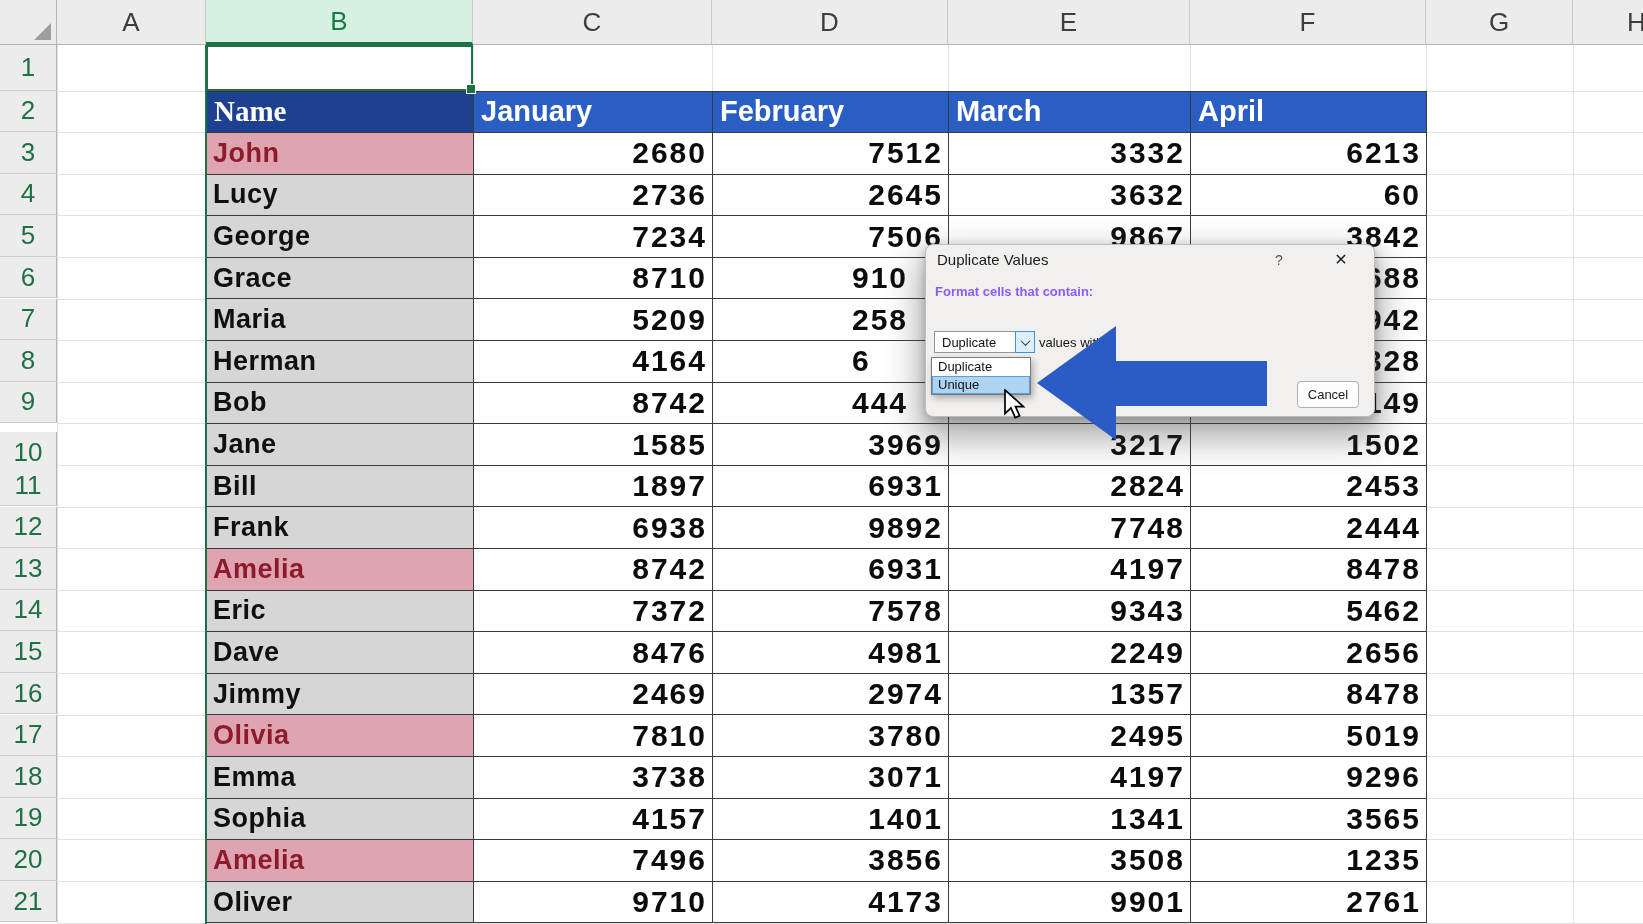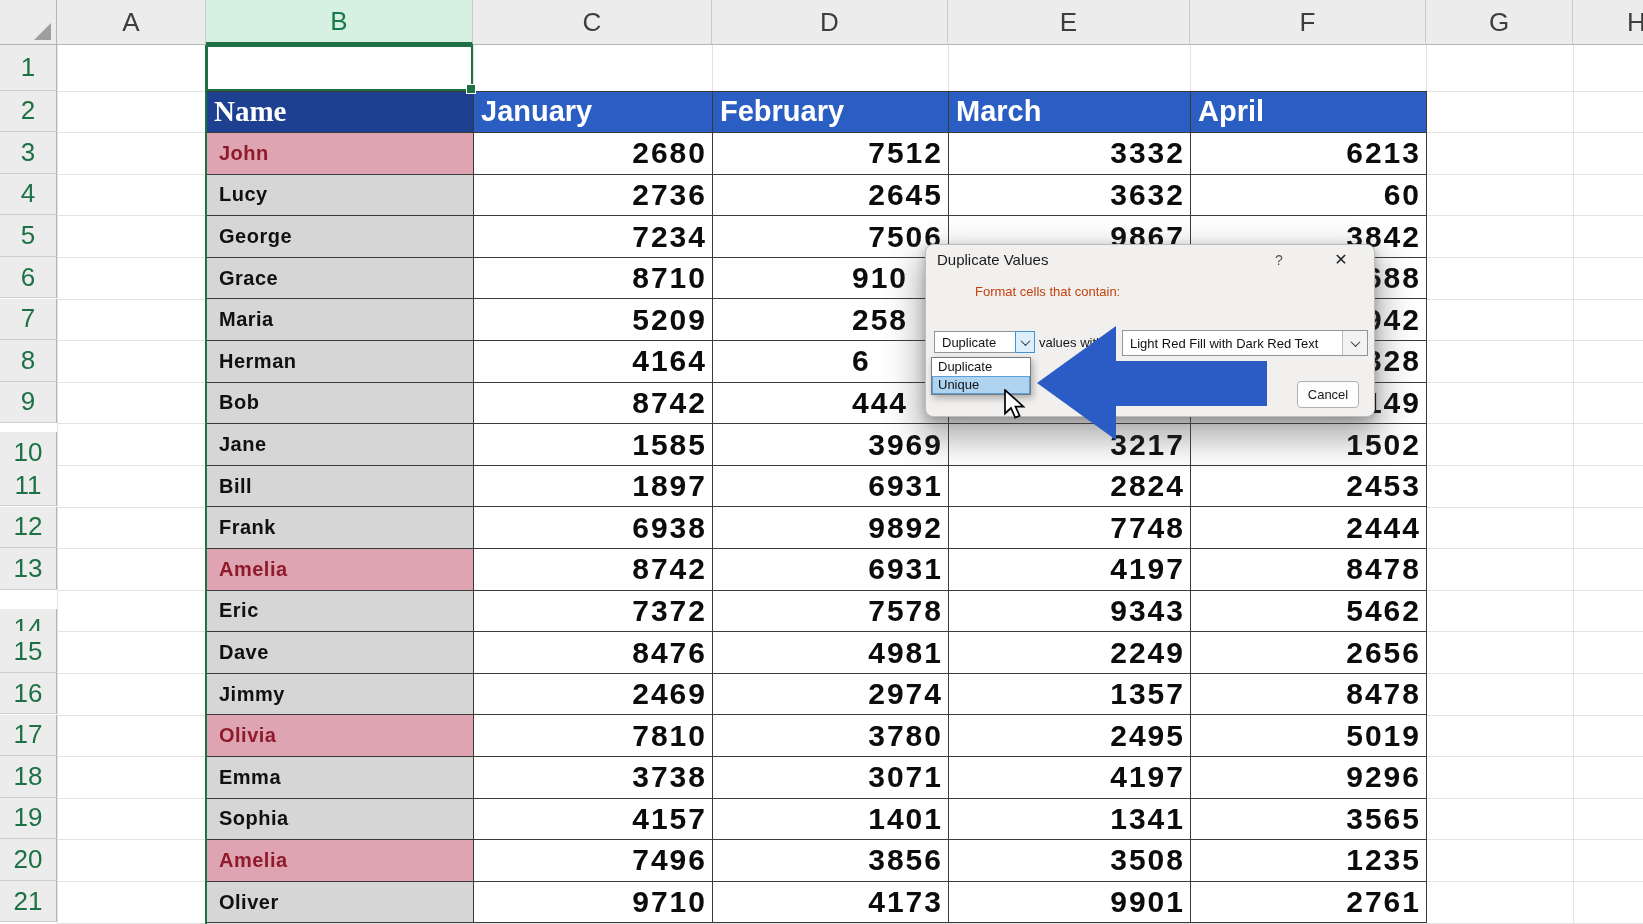--- a/index.html
+++ b/index.html
@@ -24,21 +24,21 @@
   #corner .tri{position:absolute;right:5px;bottom:4px;width:0;height:0;
           border-left:17px solid transparent;border-bottom:17px solid #9e9e9e;}
   
   #table{position:absolute;left:206px;top:90.5px;z-index:2;display:grid;
          grid-template-columns:267px 239px 236px 242px 236px;grid-auto-rows:41.6px;
          border-top:1.5px solid #3a3a3a;border-left:1.5px solid #3a3a3a;}
   .cell{box-sizing:border-box;border-right:1.5px solid #3a3a3a;border-bottom:1.5px solid #3a3a3a;
         display:flex;align-items:center;font-weight:bold;overflow:hidden;white-space:nowrap;}
   .cell.hdr{background:var(--month-bg);color:#fff;font-size:29px;padding-left:7px;}
   .cell.hdr.namehdr{background:var(--name-bg);font-family:Liberation Serif, serif;}
-  .cell.name{background:var(--row-fill);color:#101010;font-size:20px;padding-left:12px;letter-spacing:.5px;}
+  .cell.name{background:var(--row-fill);color:#101010;font-size:27px;padding-left:6px;letter-spacing:.5px;}
   .cell.name.dup{background:var(--dup-fill);color:var(--dup-text);}
   .cell.num{background:#fff;color:#0c0c0c;font-size:30px;letter-spacing:2px;
             justify-content:flex-end;padding-right:5px;}
   .cell.num.clipfeb{justify-content:flex-start;padding-left:139px;}
   
   #colsel-line{position:absolute;left:204.5px;top:45px;width:2.5px;height:879px;
                background:#1e7145;z-index:3;}
   #b1{position:absolute;left:206px;top:45px;width:267px;height:45.5px;box-sizing:border-box;
       border:2.5px solid #1e7145;z-index:4;background:transparent;}
   #b1 .handle{position:absolute;right:-5px;bottom:-5px;width:8px;height:8px;background:#1e7145;
@@ -46,21 +46,21 @@
   
   #dialog{position:absolute;left:925px;top:244px;width:448px;height:171px;background:#f1f0ef;
           border:1px solid #bdbdbd;border-radius:8px;z-index:10;
           box-shadow:0 16px 34px 6px rgba(70,70,70,.45),0 3px 10px rgba(0,0,0,.25);
           font-family:"Liberation Sans","DejaVu Sans",sans-serif;}
   .dlg-title{position:absolute;left:11px;top:6px;font-size:15px;color:#1b1b1b;}
   .dlg-help{position:absolute;left:344px;top:7px;width:18px;text-align:center;
             font-size:14px;color:#555;cursor:default;}
   .dlg-close{position:absolute;left:404px;top:5px;width:22px;text-align:center;
             font-size:16px;color:#222;cursor:default;}
-  .dlg-label{position:absolute;left:9px;top:39px;font-size:13px;font-weight:normal;color:#c2410c;margin-left:40px;}
+  .dlg-label{position:absolute;left:9px;top:39px;font-size:13px;font-weight:bold;color:#8b5cf6;}
   .combo{position:absolute;background:#fff;border:1px solid #949494;box-sizing:border-box;
          display:flex;align-items:center;}
   .combo1{left:8px;top:86px;width:101px;height:22px;}
   .combo2{left:196px;top:85px;width:246px;height:26px;}
   .combo-val{flex:1;padding-left:7px;font-size:13px;color:#111;white-space:nowrap;overflow:hidden;}
   .combo-btn{width:19px;align-self:stretch;display:flex;align-items:center;justify-content:center;
              background:#f3f3f3;border-left:1px solid #bdbdbd;}
   .combo-btn.blue{background:#dceffb;border:1px solid #3f94d6;width:18px;margin:-1px;}
   .combo2 .combo-btn{width:24px;}
   .chev{display:block;width:6px;height:6px;border-right:1.6px solid #333;
@@ -134,21 +134,21 @@
       <div class="rowhdr" style="top: 173.7px; height: 41.6px;">4</div>
       <div class="rowhdr" style="top: 215.3px; height: 41.6px;">5</div>
       <div class="rowhdr" style="top: 256.9px; height: 41.6px;">6</div>
       <div class="rowhdr" style="top: 298.5px; height: 41.6px;">7</div>
       <div class="rowhdr" style="top: 340.1px; height: 41.6px;">8</div>
       <div class="rowhdr" style="top: 381.7px; height: 41.6px;">9</div>
       <div class="rowhdr" style="top: 432px; height: 41.6px;">10</div>
       <div class="rowhdr" style="top: 464.9px; height: 41.6px;">11</div>
       <div class="rowhdr" style="top: 506.5px; height: 41.6px;">12</div>
       <div class="rowhdr" style="top: 548.1px; height: 41.6px;">13</div>
-      <div class="rowhdr" style="top: 589.7px; height: 41.6px; margin-top: 19px;">14</div>
+      <div class="rowhdr" style="top: 589.7px; height: 41.6px;">14</div>
       <div class="rowhdr" style="top: 631.3px; height: 41.6px;">15</div>
       <div class="rowhdr" style="top: 672.9px; height: 41.6px;">16</div>
       <div class="rowhdr" style="top: 714.5px; height: 41.6px;">17</div>
       <div class="rowhdr" style="top: 756.1px; height: 41.6px;">18</div>
       <div class="rowhdr" style="top: 797.7px; height: 41.6px;">19</div>
       <div class="rowhdr" style="top: 839.3px; height: 41.6px;">20</div>
       <div class="rowhdr" style="top: 880.9px; height: 41.6px;">21</div>
     </div>
 
   <div id="table">
@@ -267,26 +267,20 @@
 
     <div class="combo combo1">
       <span class="combo-val">Duplicate</span>
       <span class="combo-btn blue">
           <i class="chev"></i>
         </span>
     </div>
 
     <div class="dlg-mid">values with</div>
 
-    <div class="combo combo2">
-      <span class="combo-val">Light Red Fill with Dark Red Text</span>
-      <span class="combo-btn">
-          <i class="chev"></i>
-        </span>
-    </div>
 
     <button class="dlg-cancel">Cancel</button>
   </div>
 
   <div id="dropdown">
       <div class="ddi">Duplicate</div>
       <div class="ddi hl">Unique</div>
     </div>
 
   <svg id="arrow" width="240" height="126" viewBox="0 0 240 126">

